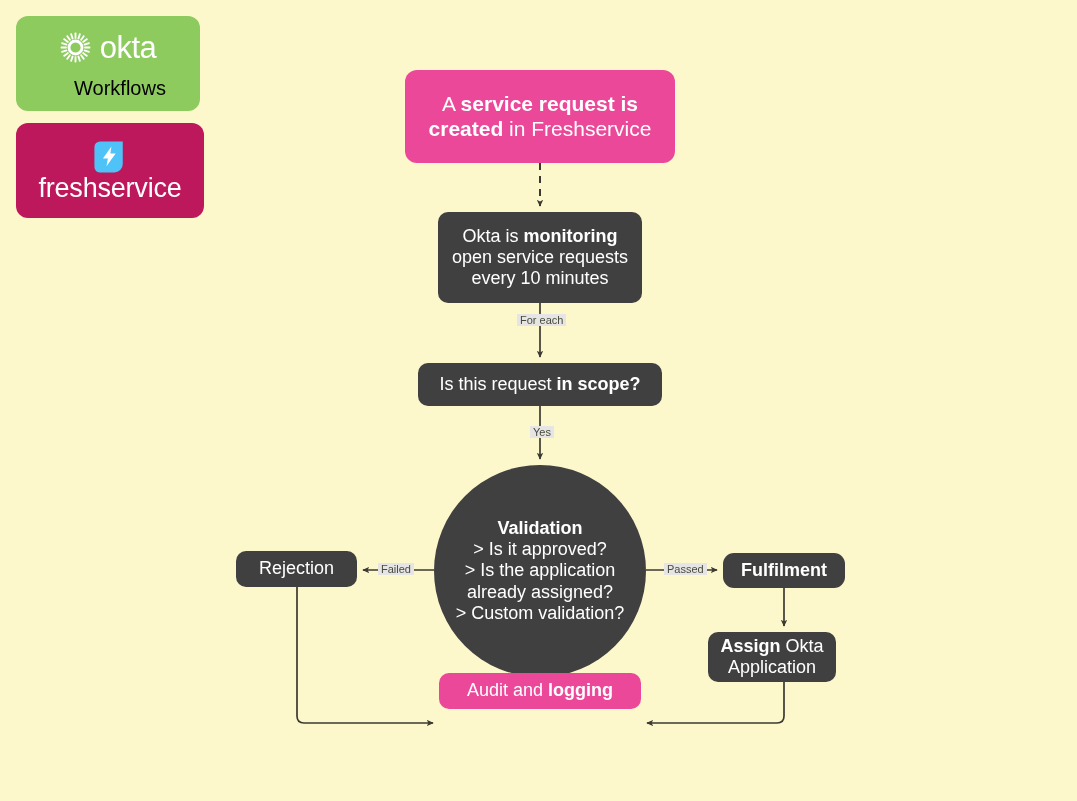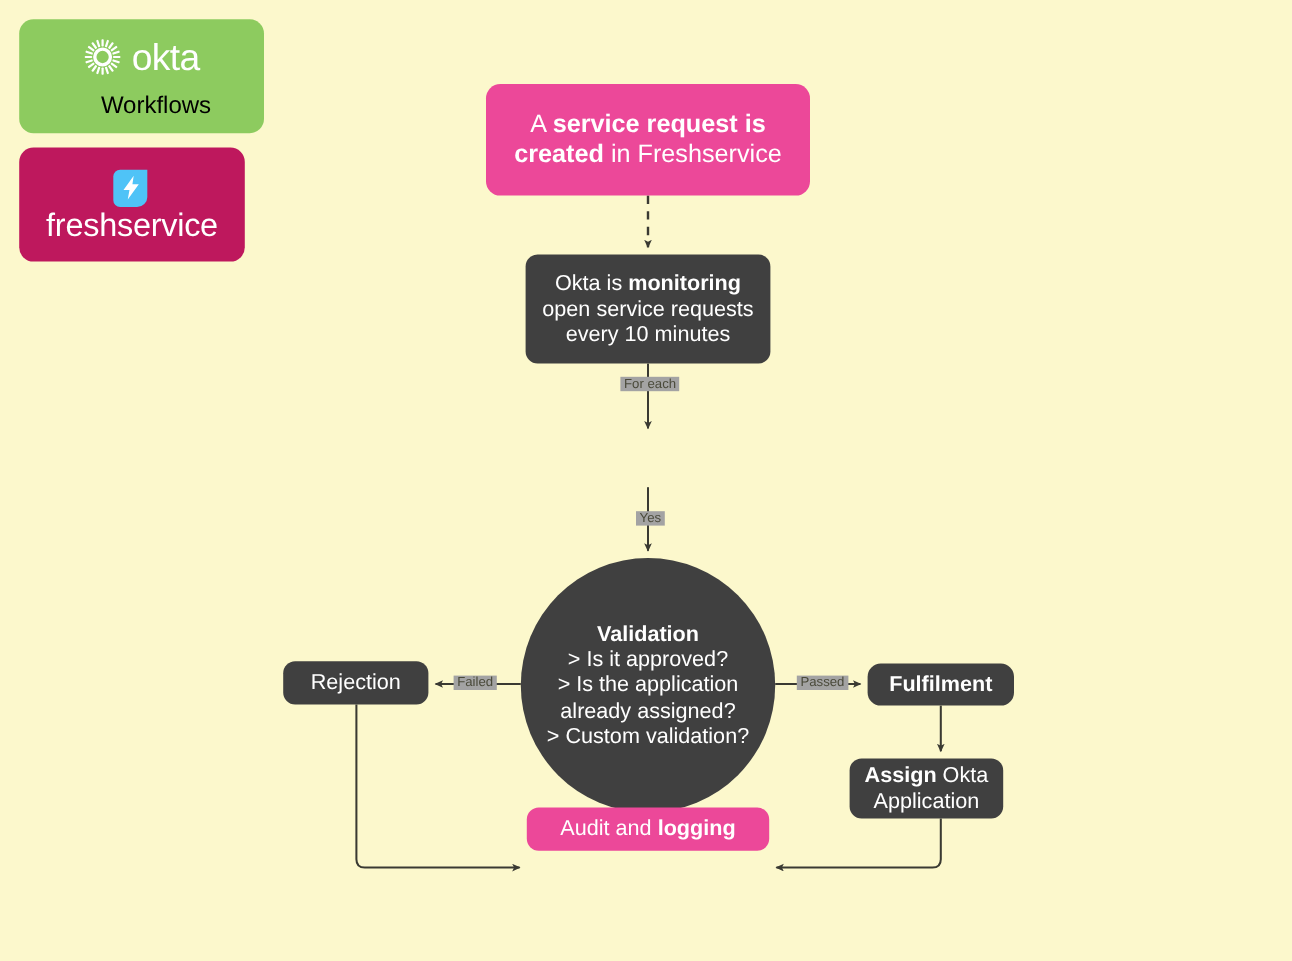--- a/index.html
+++ b/index.html
@@ -27,21 +27,21 @@
     border-radius: 12px;
     display: flex;
     flex-direction: column;
     align-items: center;
     justify-content: center;
     box-sizing: border-box;
   }
   #okta-card {
     left: 16px;
     top: 16px;
-    width: 204px;
+    width: 184px;
     height: 95px;
     background: #8dcb5f;
   }
   #okta-logo-row {
     display: flex;
     align-items: center;
     justify-content: center;
     gap: 9px;
     margin-top: 2px;
   }
@@ -150,21 +150,21 @@
     width: 202px; height: 36px;
     font-size: 18px;
   }
 
   
   .edge-label {
     position: absolute;
     color: #4a4a3a;
     font-size: 11px;
     font-family: "Liberation Sans", sans-serif;
-    background: #a3a3a3;
+    background: #e5e5e5;
     padding: 0 3px;
     white-space: nowrap;
     z-index: 4;
   }
   #label-foreach { left: 517px; top: 314px; }
   #label-yes     { left: 530px; top: 426px; text-align: right; }
   #label-failed  { left: 378px; top: 563px; }
   #label-passed  { left: 664px; top: 563px; }
 
   
@@ -288,20 +288,23 @@
   </div>
 
   <div class="node blue" id="node-trigger">
     <span>A <b>service request is created</b> in Freshservice</span>
   </div>
 
   <div class="node green" id="node-monitor">
     <span>Okta is <b>monitoring</b> open service requests every 10 minutes</span>
   </div>
 
+  <div class="node green" id="node-scope">
+    <span>Is this request <b>in scope?</b></span>
+  </div>
 
   <div class="node green" id="node-validation">
     <span>
       <b>Validation</b><br>
       <span>&gt; Is it approved?</span><br>
       <span>&gt; Is the application already assigned?</span><br>
       <span>&gt; Custom validation?</span>
     </span>
   </div>
 

